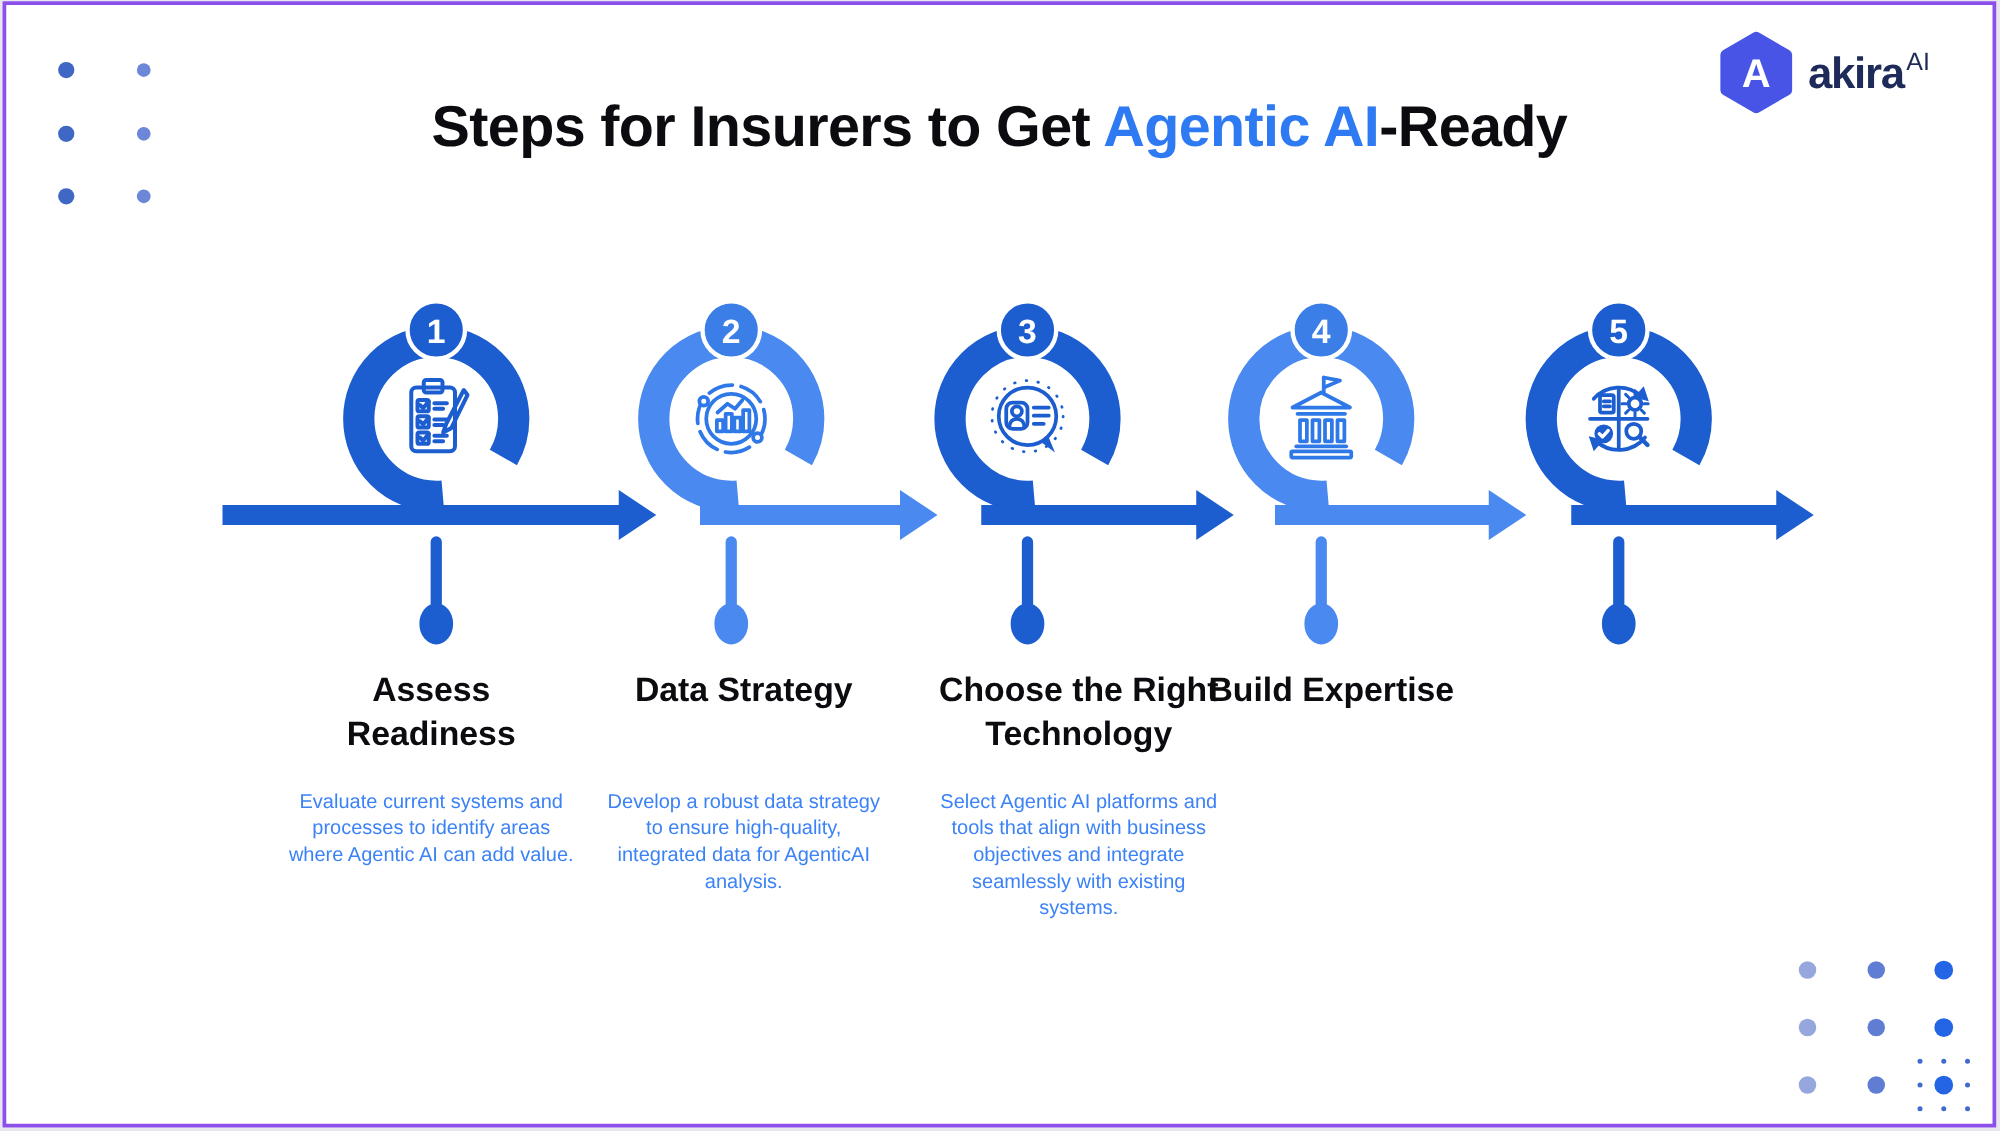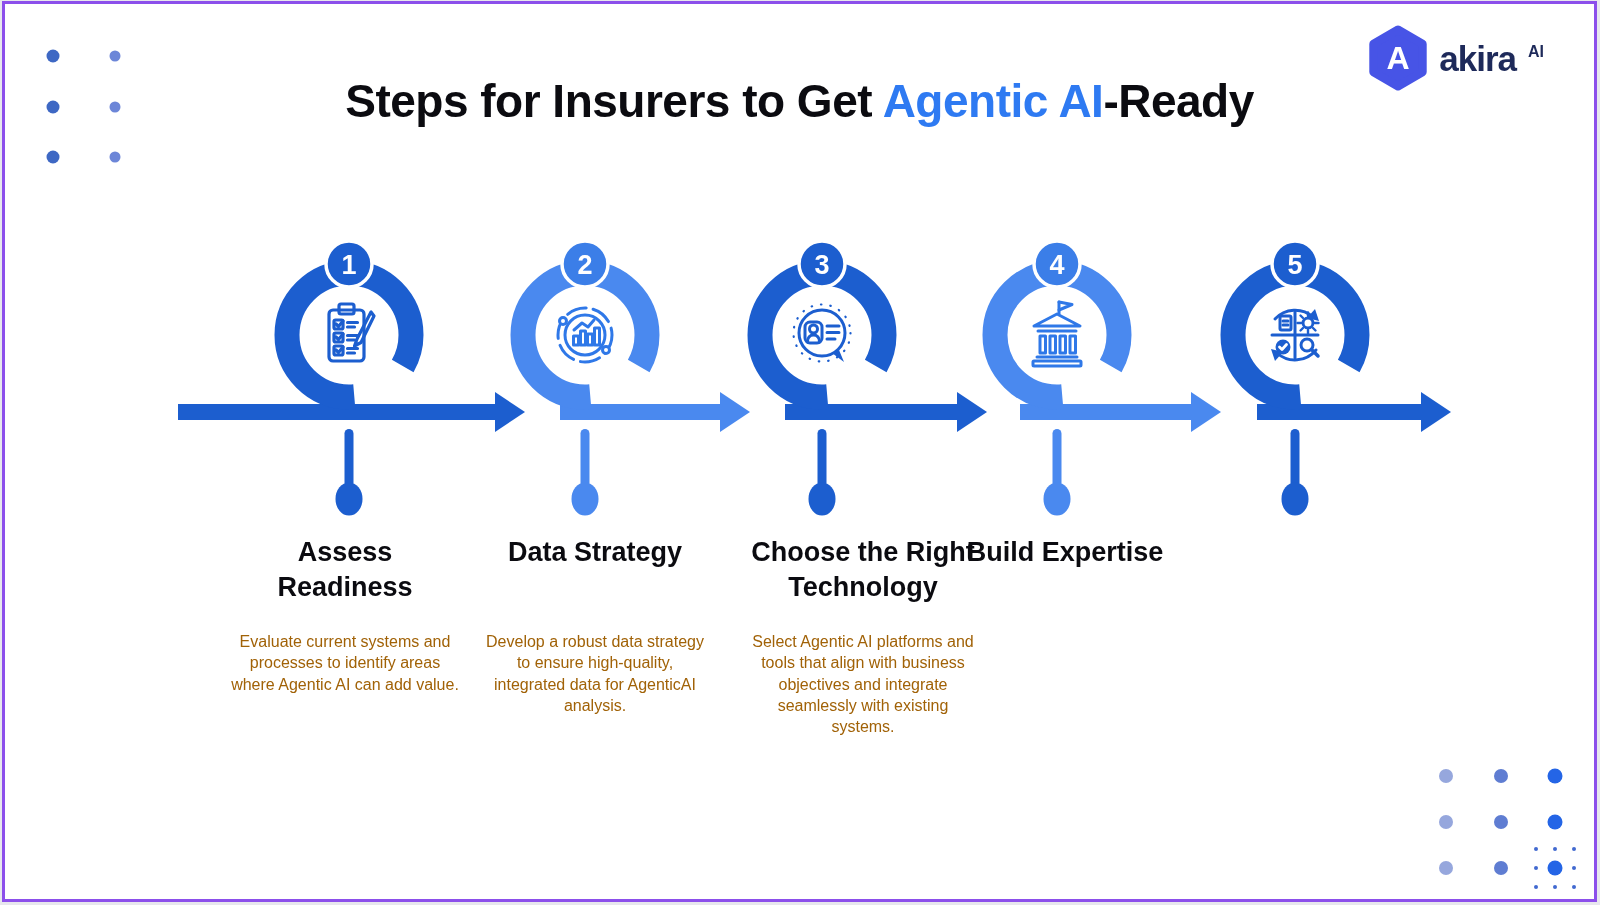--- a/index.html
+++ b/index.html
@@ -6,28 +6,28 @@
   .canvas{position:relative;width:1600px;height:905px;background:#E7E7ED;overflow:hidden;
           font-family:"Liberation Sans","DejaVu Sans",sans-serif;}
   .frame{position:absolute;left:2px;top:1px;right:3px;bottom:3px;border:3px solid #8C4FEB;background:#FFFFFF;}
   
   .page-title{position:absolute;top:70px;left:0;width:100%;margin:0;text-align:center;
               font-size:46px;font-weight:700;letter-spacing:-0.5px;color:#0B0B10;}
   .page-title .hl{color:#2E7AF2;text-align:center;}
   
   .logo{position:absolute;top:20px;right:50px;display:flex;align-items:center;gap:9px;}
   .logo-word{font-size:35px;font-weight:700;color:#1E2A5A;letter-spacing:-1px;line-height:1;}
-  .logo-word sup{font-size:16px;font-weight:700;letter-spacing:0;vertical-align:14px;margin-left:12px;}
+  .logo-word sup{font-size:20px;font-weight:400;letter-spacing:0;vertical-align:14px;margin-left:2px;}
   
   .diagram{position:absolute;left:0;top:228px;}
   .diagram text{font-family:"Liberation Sans","DejaVu Sans",sans-serif;}
   
   .step-col{position:absolute;top:519px;width:260px;text-align:center;}
   .step-title{margin:12px;font-size:27px;font-weight:700;line-height:1.3;color:#0B0B10;min-height:84px;}
-  .step-desc{margin:0;padding:0 15px;font-size:16px;line-height:1.33;color:#a16207;}
+  .step-desc{margin:0;padding:0 15px;font-size:16px;line-height:1.33;color:#3b82f6;}
   .decor{position:absolute;}
 </style>
 </head>
 <body>
 
 <div class="canvas">
   <div class="frame">
 
     <svg class="decor" style="left:30px;top:36px" width="140" height="180">
       <circle cx="18" cy="16" r="6.5" fill="#3E68C4"></circle>

